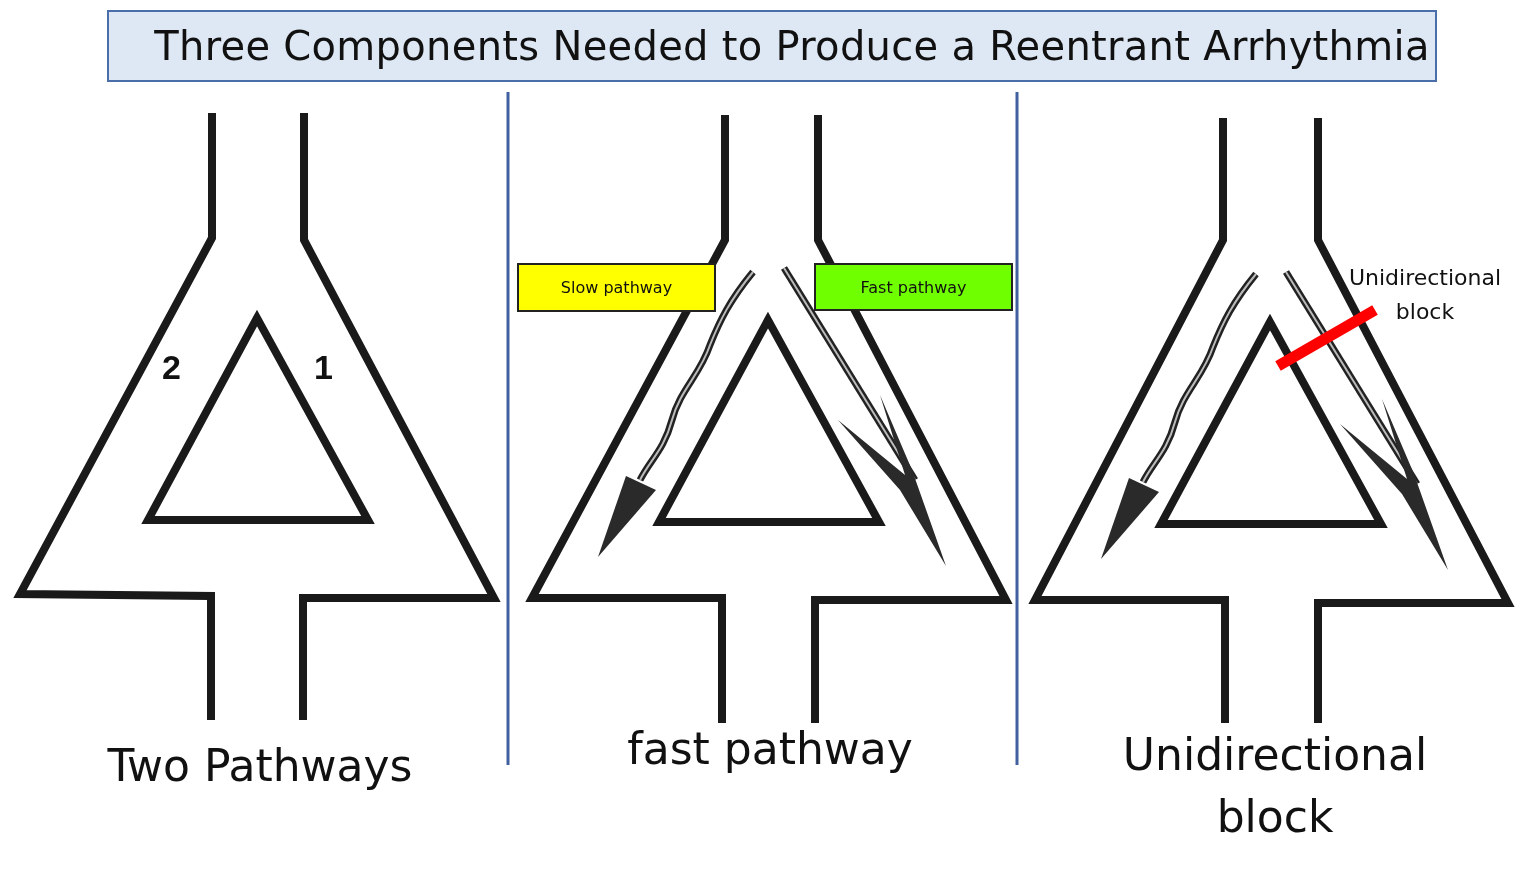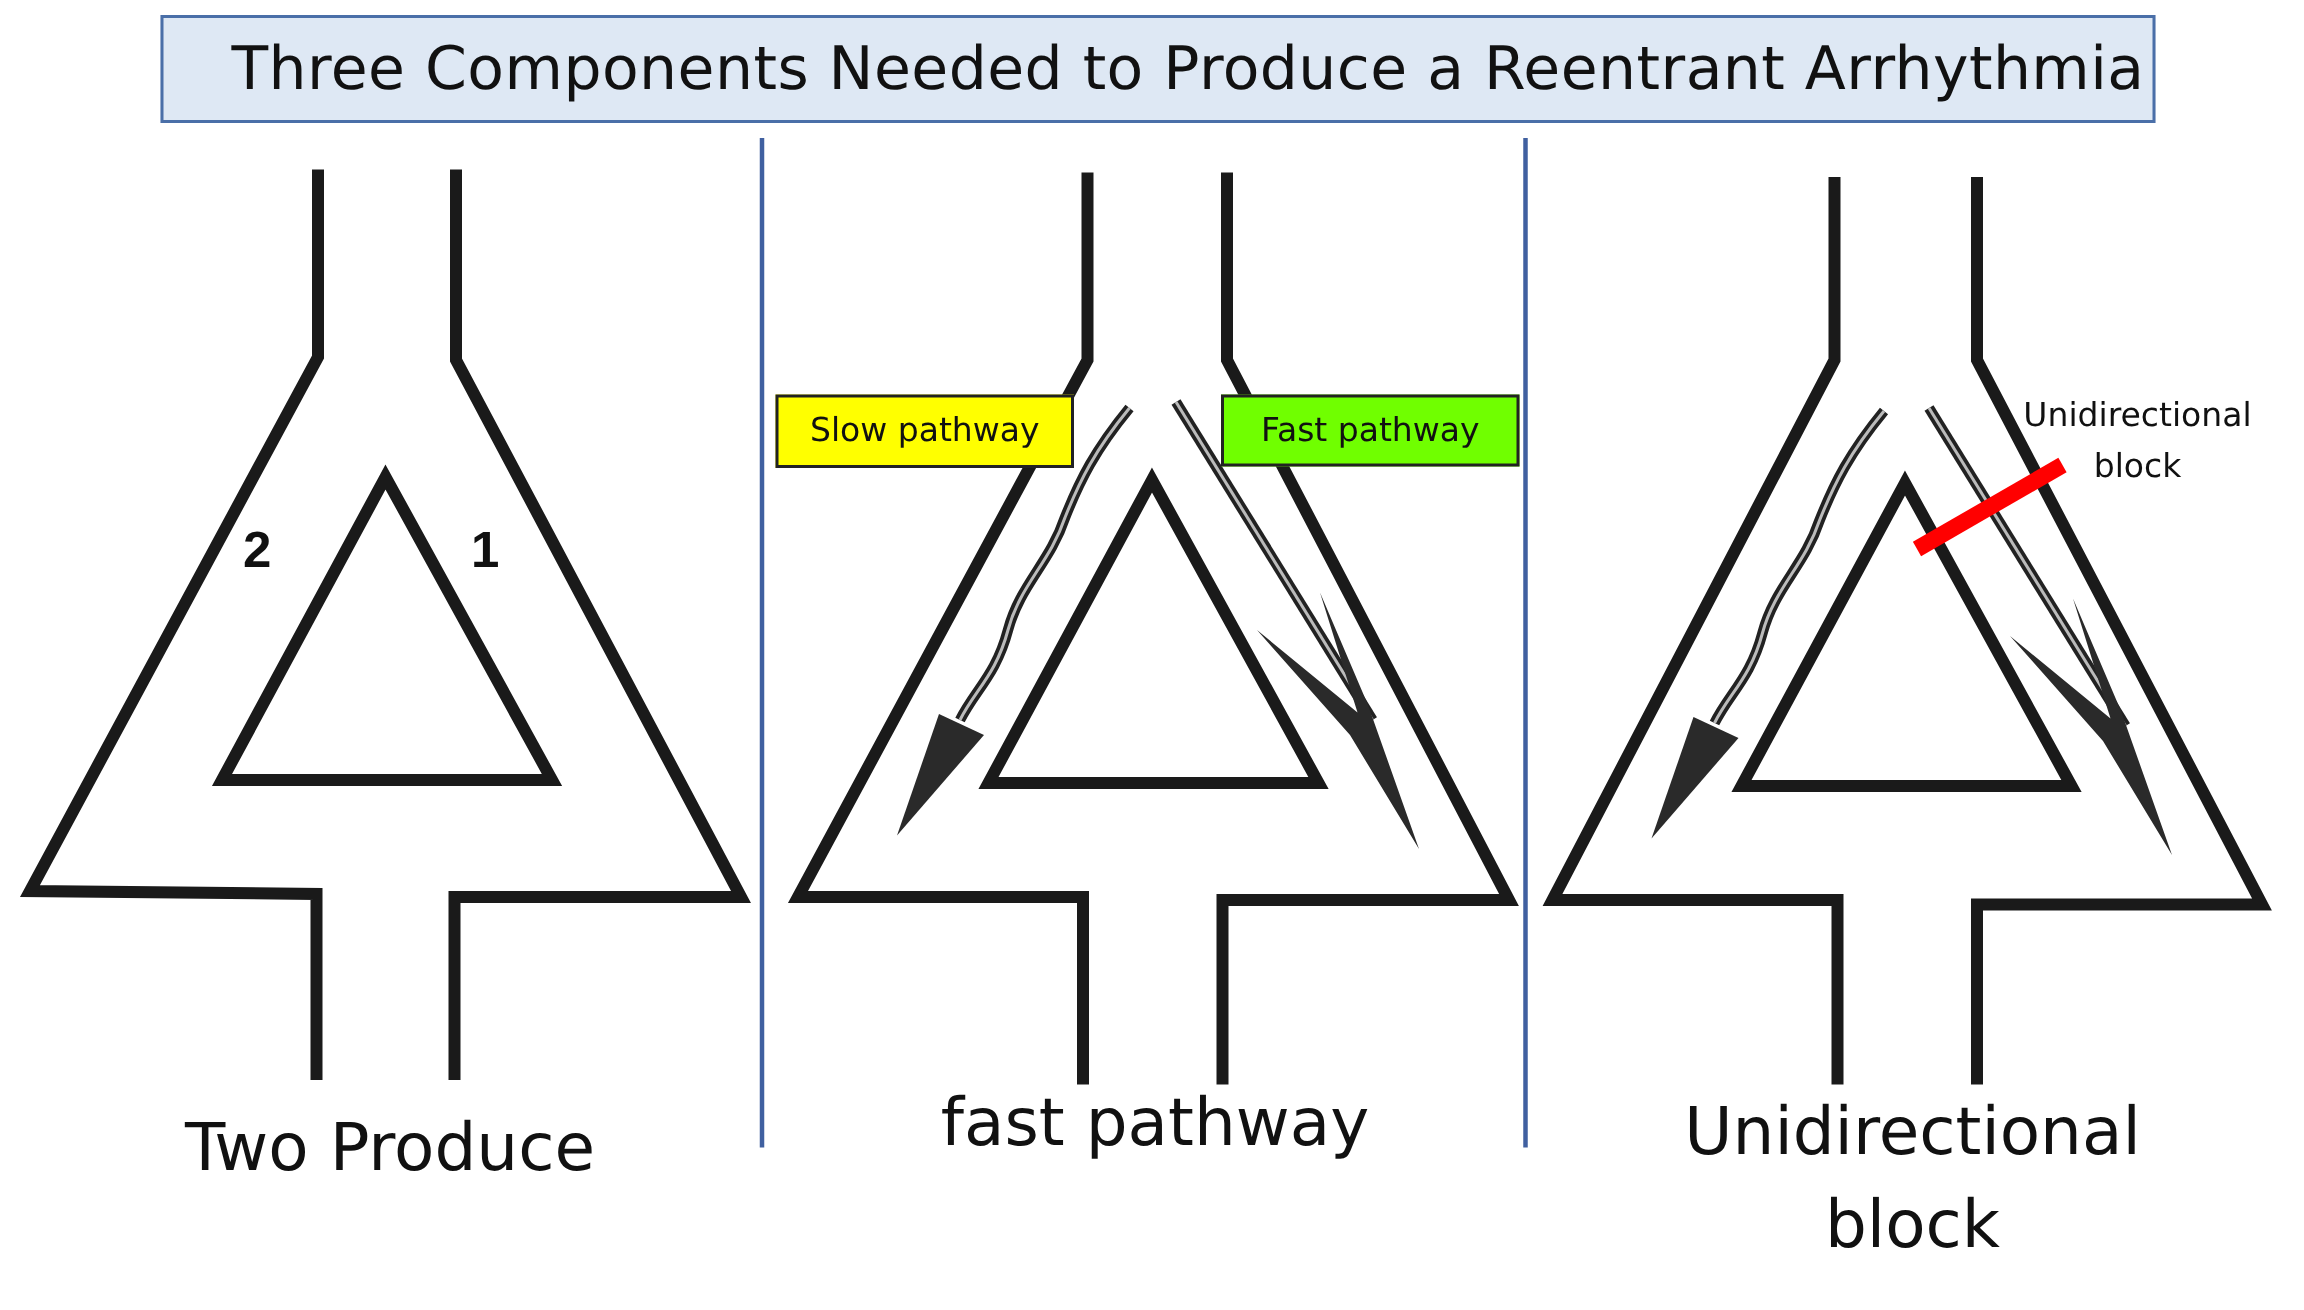--- a/index.html
+++ b/index.html
@@ -1,21 +1,21 @@
 <!DOCTYPE html>
 <html><head>
 <meta charset="utf-8">
 <style>
   html,body{margin:0;padding:0;background:#ffffff;}
   body{width:1536px;height:873px;position:relative;overflow:hidden;font-family:"DejaVu Sans","Liberation Sans",sans-serif;}
   .title-box{position:absolute;left:107px;top:10px;width:1330px;height:72px;background:#dee8f4;border:2px solid #4a6fa8;box-sizing:border-box;display:flex;align-items:center;justify-content:center;padding-left:40px;}
   .title-text{font-size:40px;color:#111;letter-spacing:0.3px;}
   svg.diagram{position:absolute;left:0;top:0;}
   .caption{position:absolute;font-size:44px;color:#111;text-align:center;line-height:62px;}
-  .tag{position:absolute;border:2px solid #222;box-sizing:border-box;font-size:22px;display:flex;align-items:center;justify-content:center;color:#111;}
+  .tag{position:absolute;border:2px solid #222;box-sizing:border-box;font-size:16px;display:flex;align-items:center;justify-content:center;color:#111;}
   .num{position:absolute;font-size:34px;font-weight:bold;font-family:"Liberation Sans",sans-serif;color:#111;}
   .ublock{position:absolute;font-size:22px;text-align:center;line-height:34px;color:#111;}
 </style>
 </head>
 <body>
 
 <div class="title-box">
   <span class="title-text">Three Components Needed to Produce a Reentrant Arrhythmia</span>
 </div>
 
@@ -66,21 +66,21 @@
   <g>
     <line x1="1286" y1="272" x2="1417" y2="484" stroke="#222" stroke-width="7"></line>
     <line x1="1286" y1="272" x2="1417" y2="484" stroke="#bbb" stroke-width="2"></line>
     <polygon points="1382,399 1414,474 1448,570 1402,494 1340,424 1407,479" fill="#2a2a2a"></polygon>
   </g>
   <line x1="1278" y1="366" x2="1375" y2="310" stroke="#ff0000" stroke-width="11"></line>
 </svg>
 
 <div class="num" style="left:162px;top:348px;">2</div>
 <div class="num" style="left:314px;top:348px;">1</div>
-<div class="caption" style="left:60px;top:735px;width:400px;">Two Produce</div>
+<div class="caption" style="left:60px;top:735px;width:400px;">Two Pathways</div>
 
 <div class="tag" style="left:517px;top:263px;width:199px;height:49px;background:#ffff00;">Slow pathway</div>
 <div class="tag" style="left:814px;top:263px;width:199px;height:48px;background:#70ff00;">Fast pathway</div>
 <div class="caption" style="left:560px;top:718px;width:420px;">
   <div>fast pathway</div>
 </div>
 
 <div class="ublock" style="left:1335px;top:261px;width:180px;">
   <div>Unidirectional</div>
   <div>block</div>

